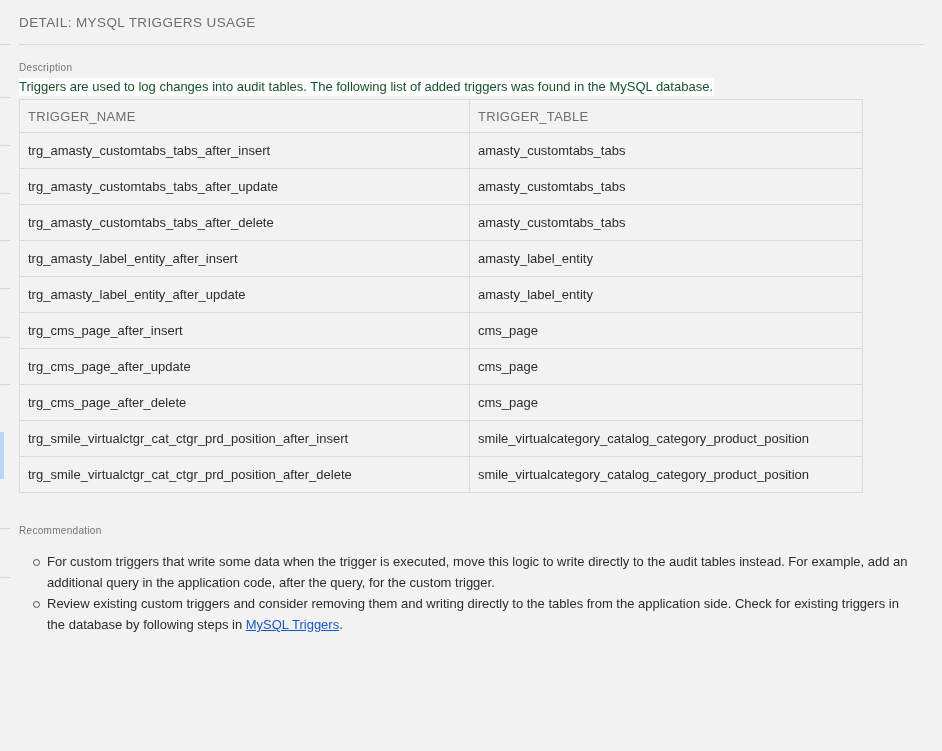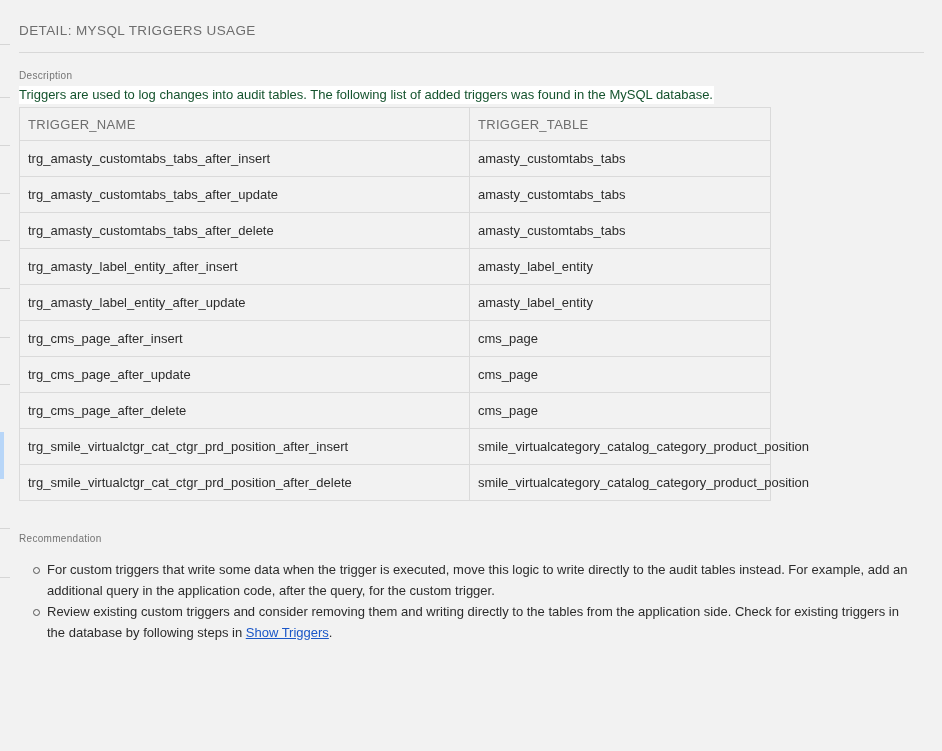--- a/index.html
+++ b/index.html
@@ -6,31 +6,31 @@
     body {
       width: 942px; height: 751px; overflow: hidden;
       background: #f2f2f2;
       font-family: "Liberation Sans", "DejaVu Sans", sans-serif;
       color: #2c2c2c;
       position: relative;
     }
     .left-rail { position: absolute; left: 0; top: 0; width: 12px; height: 751px; }
     .rail-tick { position: absolute; left: 0; width: 10px; height: 1px; background: #d6d6d6; }
     .rail-highlight { position: absolute; left: 0; width: 4px; height: 47px; background: #b8d6f8; top: 432px; }
-    .content { position: absolute; left: 19px; top: 8px; width: 905px; }
+    .content { position: absolute; left: 19px; top: 0; width: 905px; }
     .detail-title {
       margin-top: 14px; font-size: 13.5px; letter-spacing: 0.4px;
       color: #6e6e6e; text-transform: uppercase; height: 18px; line-height: 18px;
     }
     .divider { height: 1px; background: #d8d8d8; margin-top: 12px; }
     .section-label { font-size: 10px; color: #747474; margin-top: 15px; line-height: 16px; letter-spacing: 0.3px; }
     .section-text { font-size: 13px; color: #14532d; line-height: 18px; margin-top: 2px; }
     .desc-text { background: #ffffff; display: inline-block; padding-right: 1px; }
     table.triggers {
-      margin-top: 3px; border-collapse: collapse; width: 752px;
+      margin-top: 3px; border-collapse: collapse; width: 844px;
       font-size: 13px; table-layout: fixed;
     }
     table.triggers th, table.triggers td {
       border: 1px solid #dadada; text-align: left; padding: 0 8px;
       height: 35px; font-weight: normal;
     }
     table.triggers th { color: #6e6e6e; letter-spacing: 0.3px; height: 32px; }
     table.triggers td { color: #2c2c2c; }
     col.c1 { width: 450px; }
     .rec-label { margin-top: 30px; }
@@ -125,16 +125,16 @@
 
   <div class="section-label rec-label">Recommendation</div>
 
   <ul class="rec-list">
     <li>
       <span class="bullet"></span>
       <span>For custom triggers that write some data when the trigger is executed, move this logic to write directly to the audit tables instead. For example, add an additional query in the application code, after the query, for the custom trigger.</span>
     </li>
     <li>
       <span class="bullet"></span>
-      <span>Review existing custom triggers and consider removing them and writing directly to the tables from the application side. Check for existing triggers in the database by following steps in </span><a class="link" href="#">Show Triggers</a><span>.</span>
+      <span>Review existing custom triggers and consider removing them and writing directly to the tables from the application side. Check for existing triggers in the database by following steps in </span><a class="link" href="#">MySQL Triggers</a><span>.</span>
     </li>
   </ul>
 </div>
 
 </body></html>

